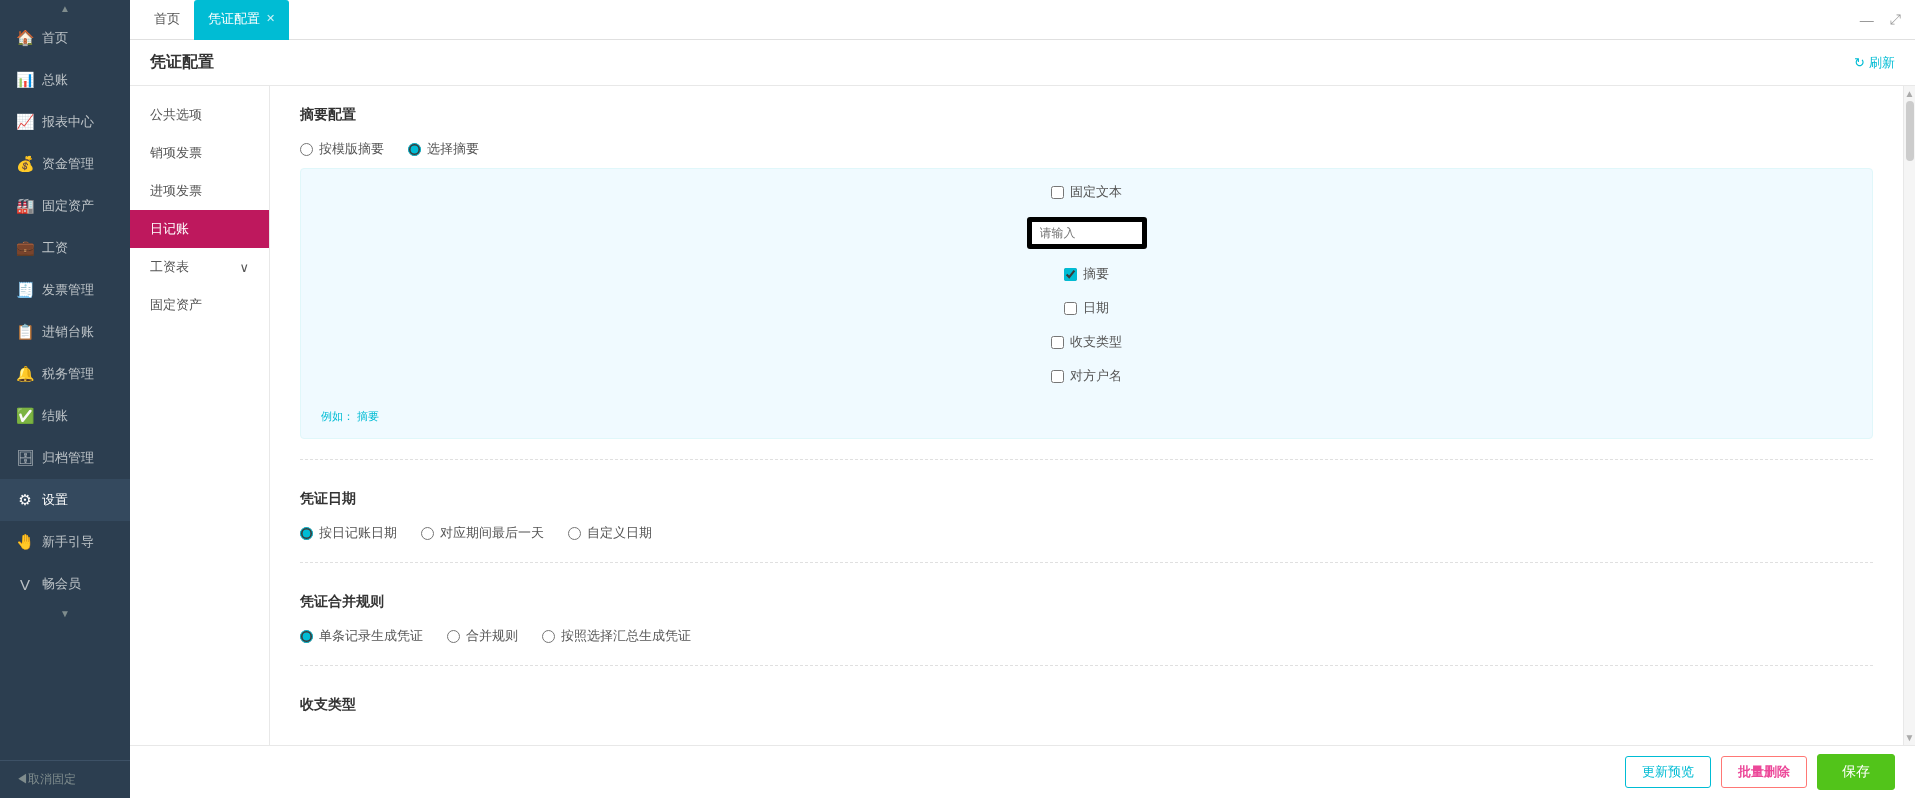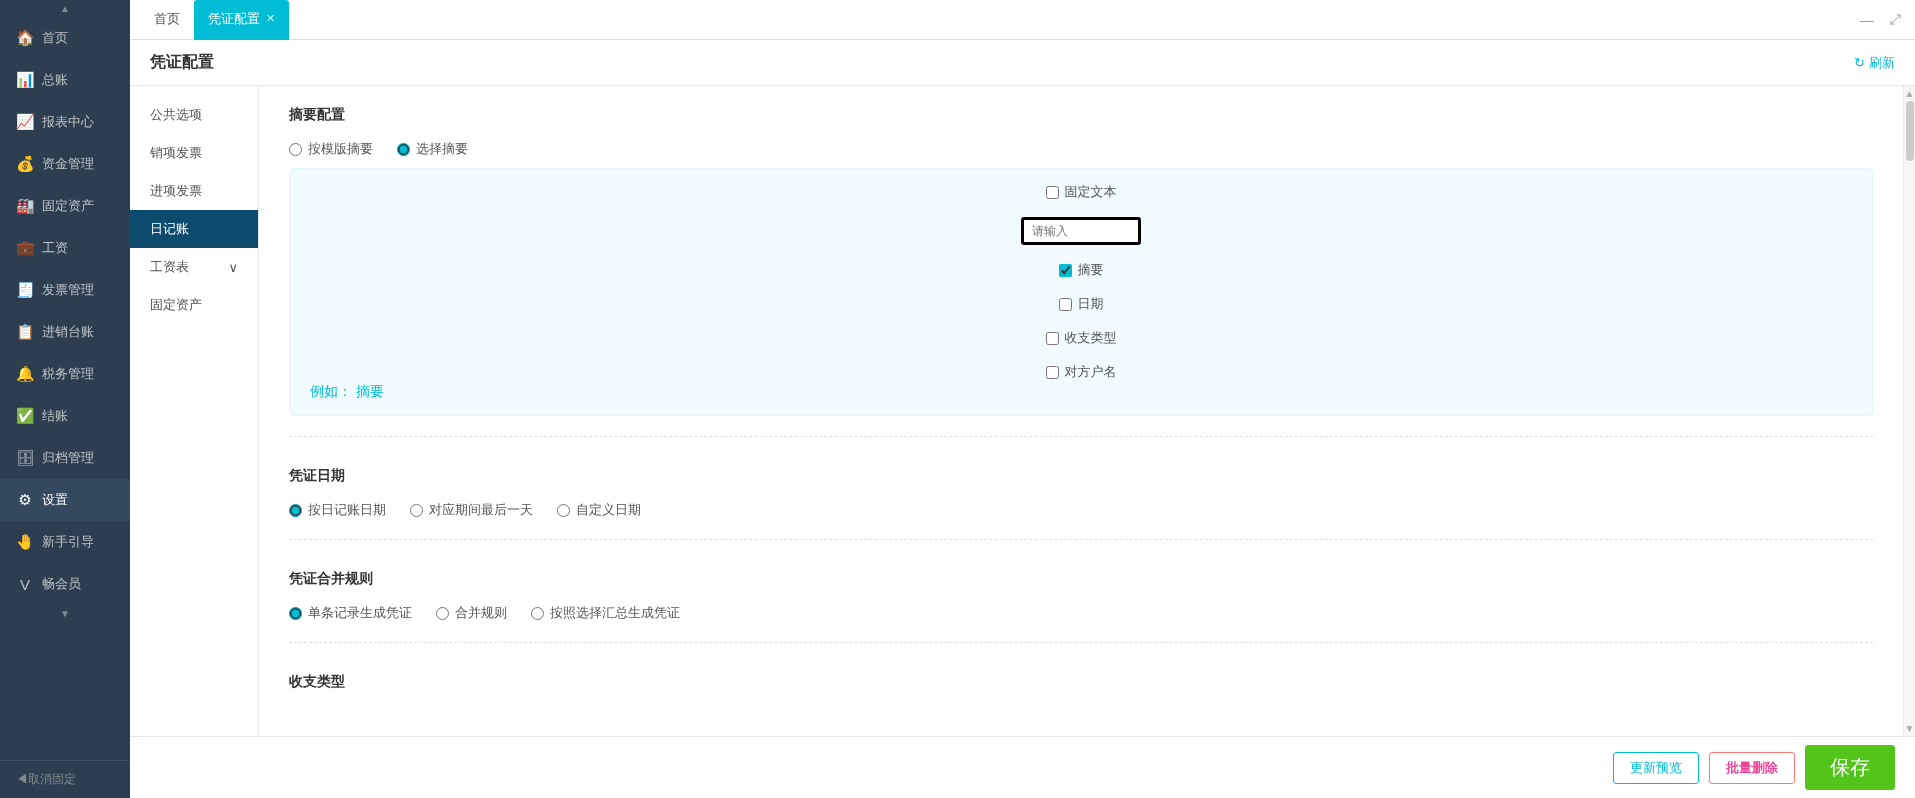--- a/index.html
+++ b/index.html
@@ -123,38 +123,38 @@
 
     
     .content-area {
       flex: 1;
       display: flex;
       overflow: hidden;
     }
 
     
     .left-nav {
-      width: 129px;
+      width: 140px;
       background: #fff;
       border-right: 1px solid #e8e8e8;
       padding: 10px 0;
       flex-shrink: 0;
       overflow-y: auto;
     }
     .left-nav-item {
       padding: 10px 20px;
       cursor: pointer;
       color: #555;
       font-size: 13px;
       display: flex;
       align-items: center;
       justify-content: space-between;
     }
     .left-nav-item.active {
-      background: #0c4a6e;
+      background: #be185d;
       color: #fff;
     }
 
     
     .right-content {
       flex: 1;
       overflow-y: auto;
       padding: 20px 30px;
       background: #fff;
       position: relative;
@@ -206,31 +206,31 @@
       margin-top: 10px;
     }
     .summary-config-row {
       display: flex;
       align-items: center;
       gap: 16px;
       flex-wrap: wrap;
       flex-direction: column;
     }
     .summary-config-row input[type="text"] {
-      border: 3px solid #000000;
+      border: 5px solid #000000;
       border-radius: 3px;
       padding: 4px 8px;
       font-size: 12px;
       width: 120px;
       color: #aaa;
     }
     .summary-example {
-      margin-top: 2px;
+      margin-top: 24px;
       color: #00bcd4;
-      font-size: 14px;
+      font-size: 11px;
     }
 
     
     .bottom-bar {
       background: #fff;
       border-top: 1px solid #e8e8e8;
       padding: 8px 20px;
       display: flex;
       justify-content: flex-end;
       gap: 10px;
@@ -254,21 +254,21 @@
       border-color: #ff7875;
       color: #ec4899;
       background: #fff;
       font-weight: bold;
     }
     .btn-primary {
       background: #52c41a;
       color: #fff;
       border-color: #52c41a;
       padding: 8px 24px;
-      font-size: 20px;
+      font-size: 14px;
     }
 
     
     .right-content::-webkit-scrollbar { width: 6px; }
     .right-content::-webkit-scrollbar-thumb { background: #ccc; border-radius: 3px; }
     .left-nav::-webkit-scrollbar { width: 4px; }
 
     
     .sidebar-scroll-top, .sidebar-scroll-bottom {
       display: flex;

